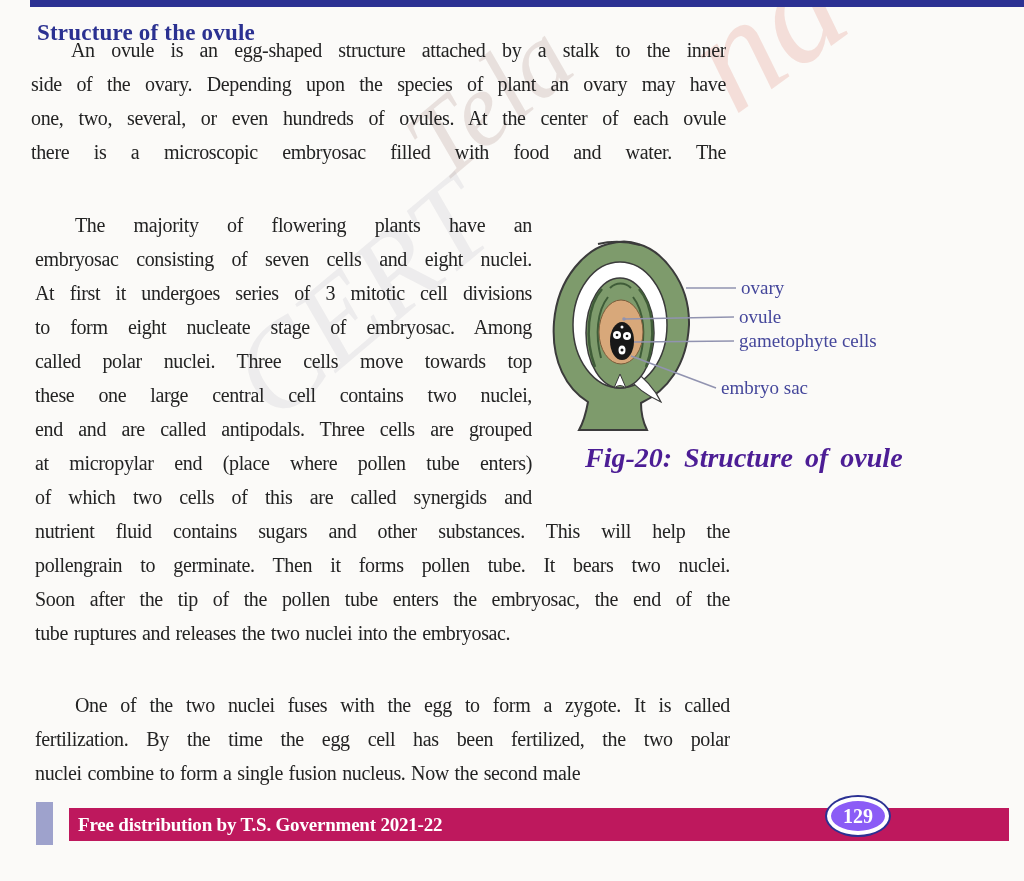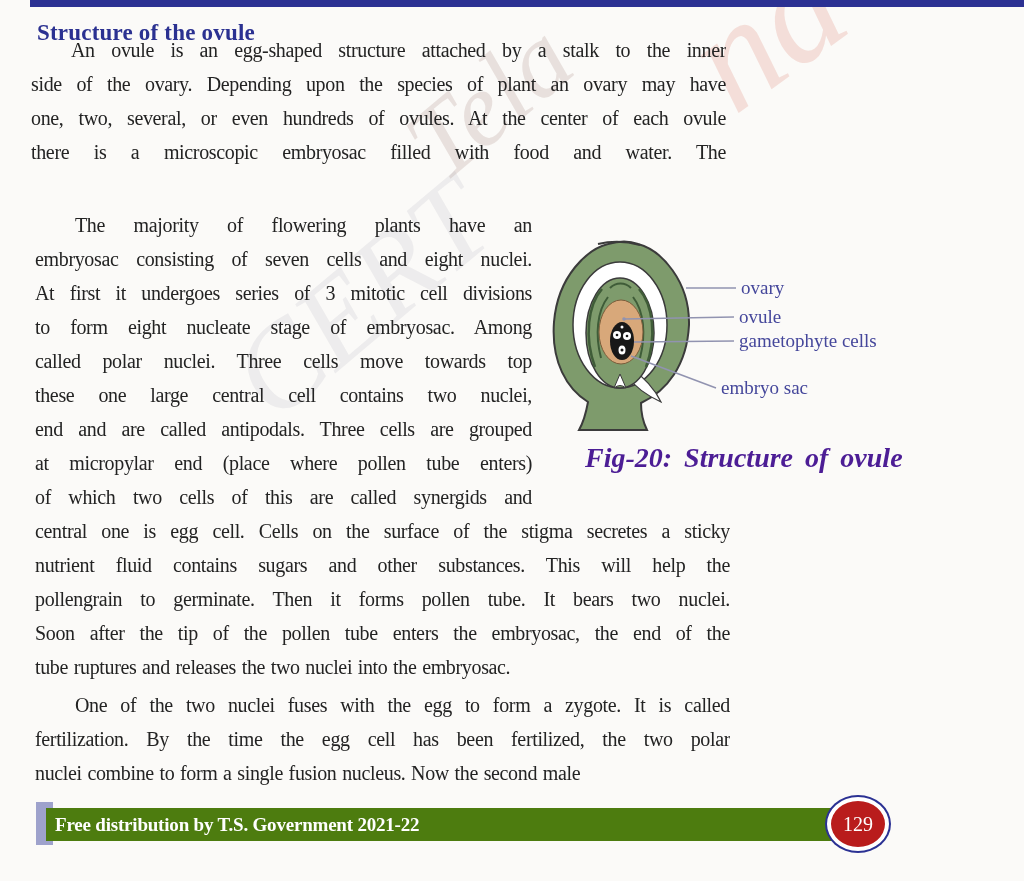--- a/index.html
+++ b/index.html
@@ -28,31 +28,31 @@
   
   #figure { position:absolute; left:550px; top:237px; width:345px; height:235px; }
   #fig-caption {
     position:absolute; left:35px; top:205px; width:280px;
     font-size:28px; font-weight:bold; font-style:italic; color:#4c1d95;
     word-spacing:5px; white-space:nowrap;
   }
   .diag-label { font-family:"Liberation Serif", serif; font-size:19px; fill:#45479b; }
   
   #footer-accent { position:absolute; left:36px; top:802px; width:17px; height:43px; background:#9ea2cc; }
-  #footer-bar { position:absolute; left:46px; top:808px; width:838px; height:33px; background:#4d7c0f; }
+  #footer-bar { position:absolute; left:69px; top:808px; width:940px; height:33px; background:#be185d; }
   #footer-text {
     position:absolute; left:9px; top:0; height:33px; line-height:33px;
     color:#ffffff; font-size:19px; font-weight:bold; letter-spacing:-0.2px; white-space:nowrap;
   }
   #page-badge {
-    position:absolute; left:827px; top:797px; width:62px; height:54px;
+    position:absolute; left:827px; top:797px; width:62px; height:38px;
     box-sizing:border-box; border-radius:50%;
-    background:#b91c1c; border:4px solid #ffffff;
+    background:#8b5cf6; border:4px solid #ffffff;
     box-shadow:0 0 0 2px #2b3193;
-    color:#ffffff; font-size:20px; font-weight:normal;
+    color:#ffffff; font-size:20px; font-weight:bold;
     display:flex; align-items:center; justify-content:center;
   }
   
   .wm { position:absolute; font-style:italic; pointer-events:none; }
   #wm-tela { left:400px; top:40px;  font-size:105px; transform:rotate(-40deg); color:rgba(190,165,158,0.30); }
   #wm-cert { left:215px; top:230px; font-size:120px; transform:rotate(-40deg); color:rgba(165,165,180,0.16); }
   #wm-pink { left:690px; top:-55px; font-size:150px; transform:rotate(-36deg); color:rgba(228,152,138,0.28); }
 </style>
 </head>
 <body>
@@ -80,21 +80,20 @@
       <div class="text-line just">At first it undergoes series of 3 mitotic cell divisions</div>
       <div class="text-line just">to form eight nucleate stage of embryosac. Among</div>
       <div class="text-line just">called polar nuclei. Three cells move towards top</div>
       <div class="text-line just">these one large central cell contains two nuclei,</div>
       <div class="text-line just">end and are called antipodals. Three cells are grouped</div>
       <div class="text-line just">at micropylar end (place where pollen tube enters)</div>
       <div class="text-line just">of which two cells of this are called synergids and</div>
     </div>
 
   <div id="p2w" class="textblock">
-      <div class="text-line just">central one is egg cell.  Cells on the surface of the stigma secretes a sticky</div>
       <div class="text-line just">nutrient fluid contains sugars and other substances. This will help the</div>
       <div class="text-line just">pollengrain to germinate. Then it forms pollen tube. It bears two nuclei.</div>
       <div class="text-line just">Soon after the tip of the pollen tube enters the embryosac, the end of the</div>
       <div class="text-line">tube ruptures and releases the two nuclei into the embryosac.</div>
     </div>
 
   <div id="p3" class="textblock">
       <div class="text-line just indent">One of the two nuclei  fuses with the egg to form a zygote. It is called</div>
       <div class="text-line just">fertilization. By the time the egg cell has been fertilized, the two polar</div>
       <div class="text-line">nuclei combine to form a single fusion nucleus. Now the second male</div>

